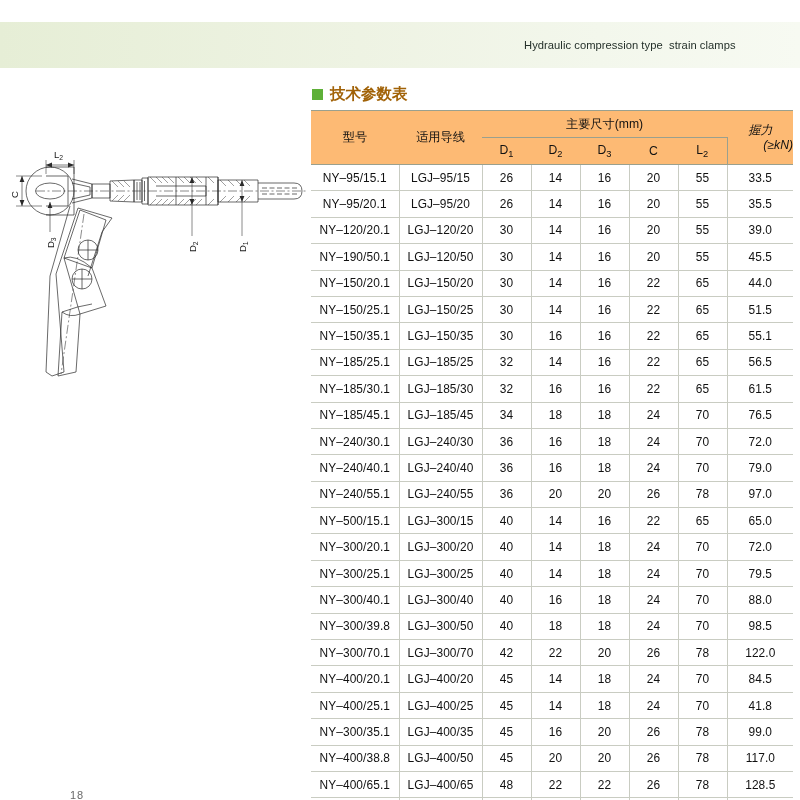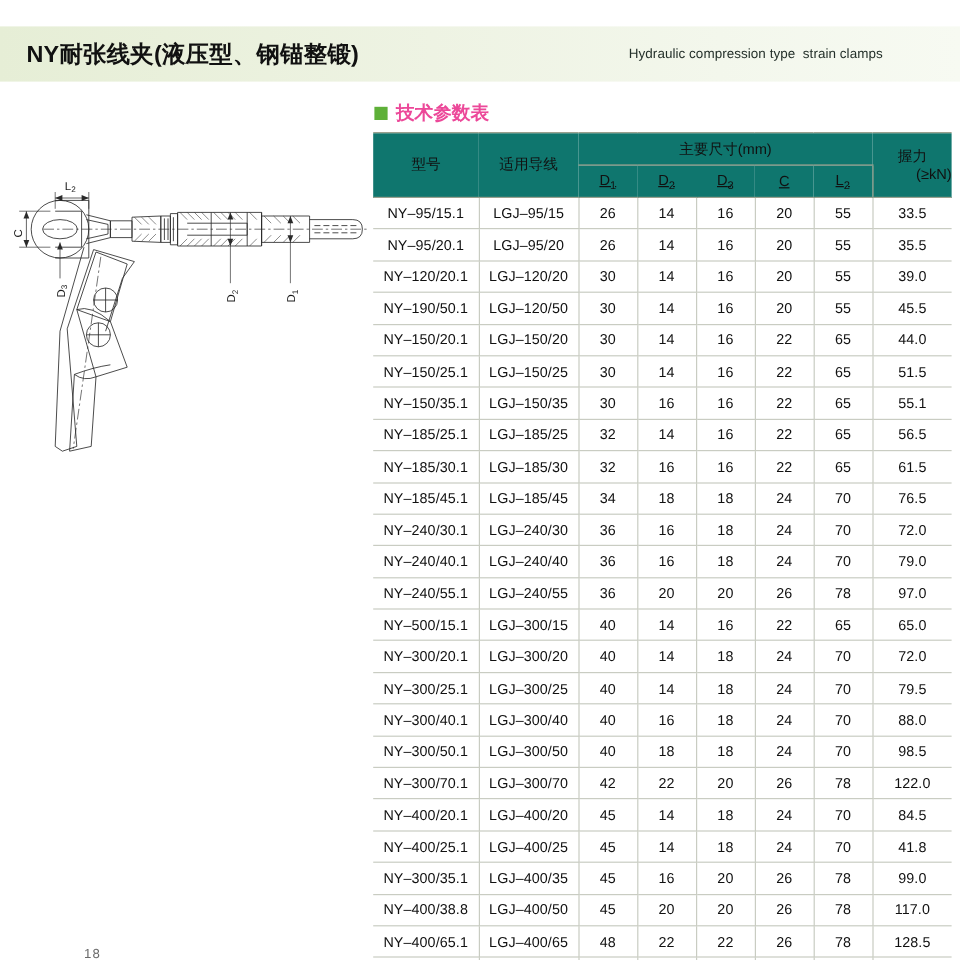--- a/index.html
+++ b/index.html
@@ -57,21 +57,21 @@
   }
   .section-bullet {
     width: 11px;
     height: 11px;
     background: #5eb038;
     flex: none;
   }
   .section-label {
     font-size: 15.5px;
     font-weight: 600;
-    color: #ec4899;
+    color: #a16207;
     white-space: nowrap;
     text-align: center;
   }
 
   
   .drawing {
     position: absolute;
     left: 6px;
     top: 136px;
     width: 310px;
@@ -92,44 +92,43 @@
   .spec-table th,
   .spec-table td {
     border: 0;
     text-align: center;
     vertical-align: middle;
     color: #111111;
     font-weight: normal;
     padding: 0;
   }
   .spec-table thead th {
-    background: #0f766e;
+    background: #fdba74;
     font-size: 12.2px;
     border-bottom: 1px solid #9aa08e;
   }
   .spec-table thead tr:first-child th {
     border-top: 1px solid #9aa08e;
   }
   .th-model, .th-conductor, .th-grip {
     border-right: 1px solid #9aa08e;
   }
   .th-dims {
     border-bottom: 1px solid #9aa08e;
     border-right: 1px solid #9aa08e;
     height: 26px;
   }
   .th-sub {
     border-right: 1px solid #9aa08e;
     height: 26px;
-    text-decoration: underline;
   }
   .th-sub.last-sub { border-right: 1px solid #9aa08e; }
   .th-model { width: 88px; height: 52px; }
   .th-conductor { width: 83px; }
-  .th-grip { width: 66px; border-right: 0; }
+  .th-grip { width: 66px; border-right: 0; font-style: italic; }
   .grip-l1 { display: block; line-height: 1.18; }
   .grip-l2 { display: block; line-height: 1.18; text-align: right; }
 
   .spec-table tbody td {
     height: 25.4px;
     border-bottom: 1px solid #c9ccc2;
     font-size: 11.9px;
     letter-spacing: 0.1px;
   }
   .spec-table tbody td.c-model,
@@ -156,21 +155,20 @@
     color: #6a6a6a;
     letter-spacing: 1px;
     overflow: hidden;
     height: 11px;
   }
 </style>
 </head>
 <body>
 
 <div class="banner">
-  <div class="banner-title">NY耐张线夹(液压型、钢锚整锻)</div>
   <div class="banner-sub">Hydraulic compression type  strain clamps</div>
 </div>
 
 <div class="section-head">
   <span class="section-bullet"></span>
   <span class="section-label">技术参数表</span>
 </div>
 
 <div class="drawing">
 <svg width="310" height="275" viewBox="0 0 310 275" xmlns="http://www.w3.org/2000/svg">
@@ -467,21 +465,21 @@
         <td class="c-model">NY–300/40.1</td>
         <td class="c-cond">LGJ–300/40</td>
         <td class="c-d1">40</td>
         <td class="c-d2">16</td>
         <td class="c-d3">18</td>
         <td class="c-c">24</td>
         <td class="c-l2">70</td>
         <td class="c-grip">88.0</td>
       </tr>
       <tr>
-        <td class="c-model">NY–300/50.1</td>
+        <td class="c-model">NY–300/39.8</td>
         <td class="c-cond">LGJ–300/50</td>
         <td class="c-d1">40</td>
         <td class="c-d2">18</td>
         <td class="c-d3">18</td>
         <td class="c-c">24</td>
         <td class="c-l2">70</td>
         <td class="c-grip">98.5</td>
       </tr>
       <tr>
         <td class="c-model">NY–300/70.1</td>

